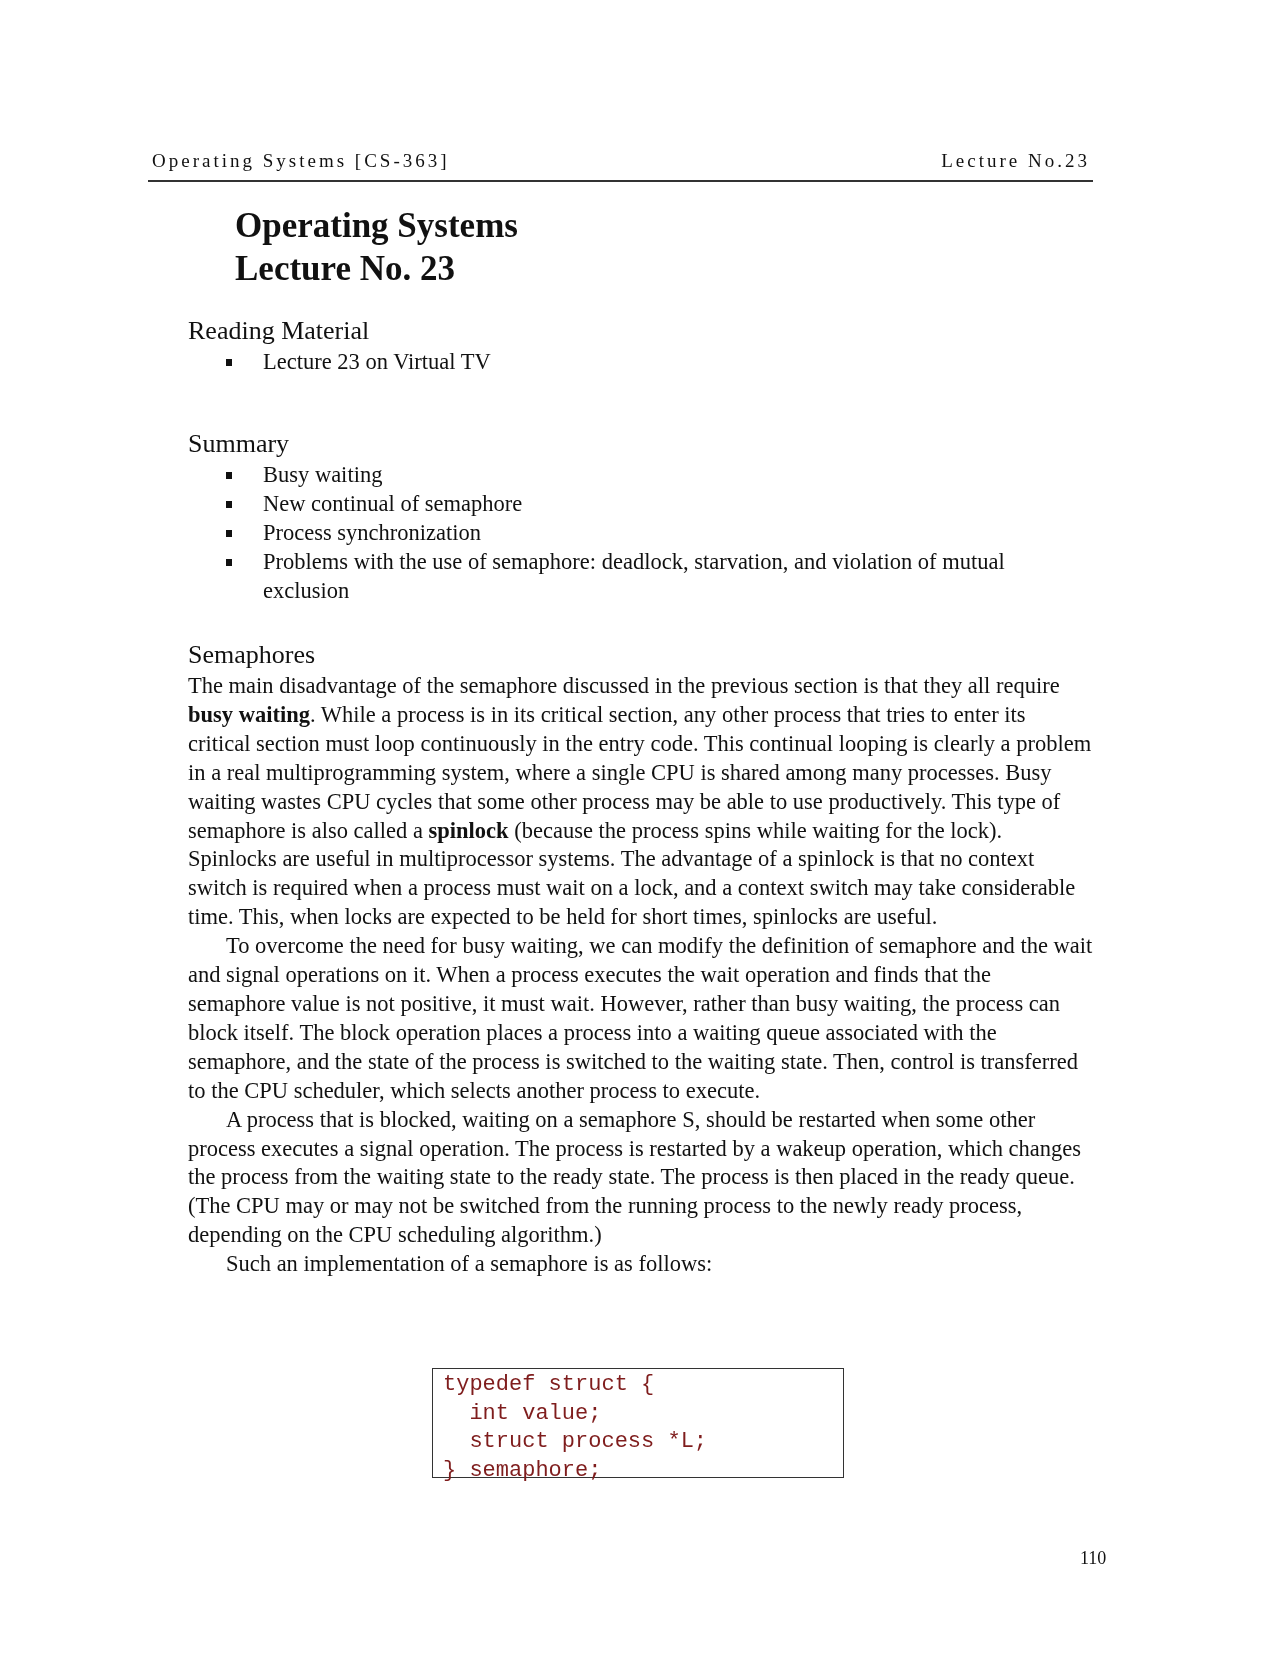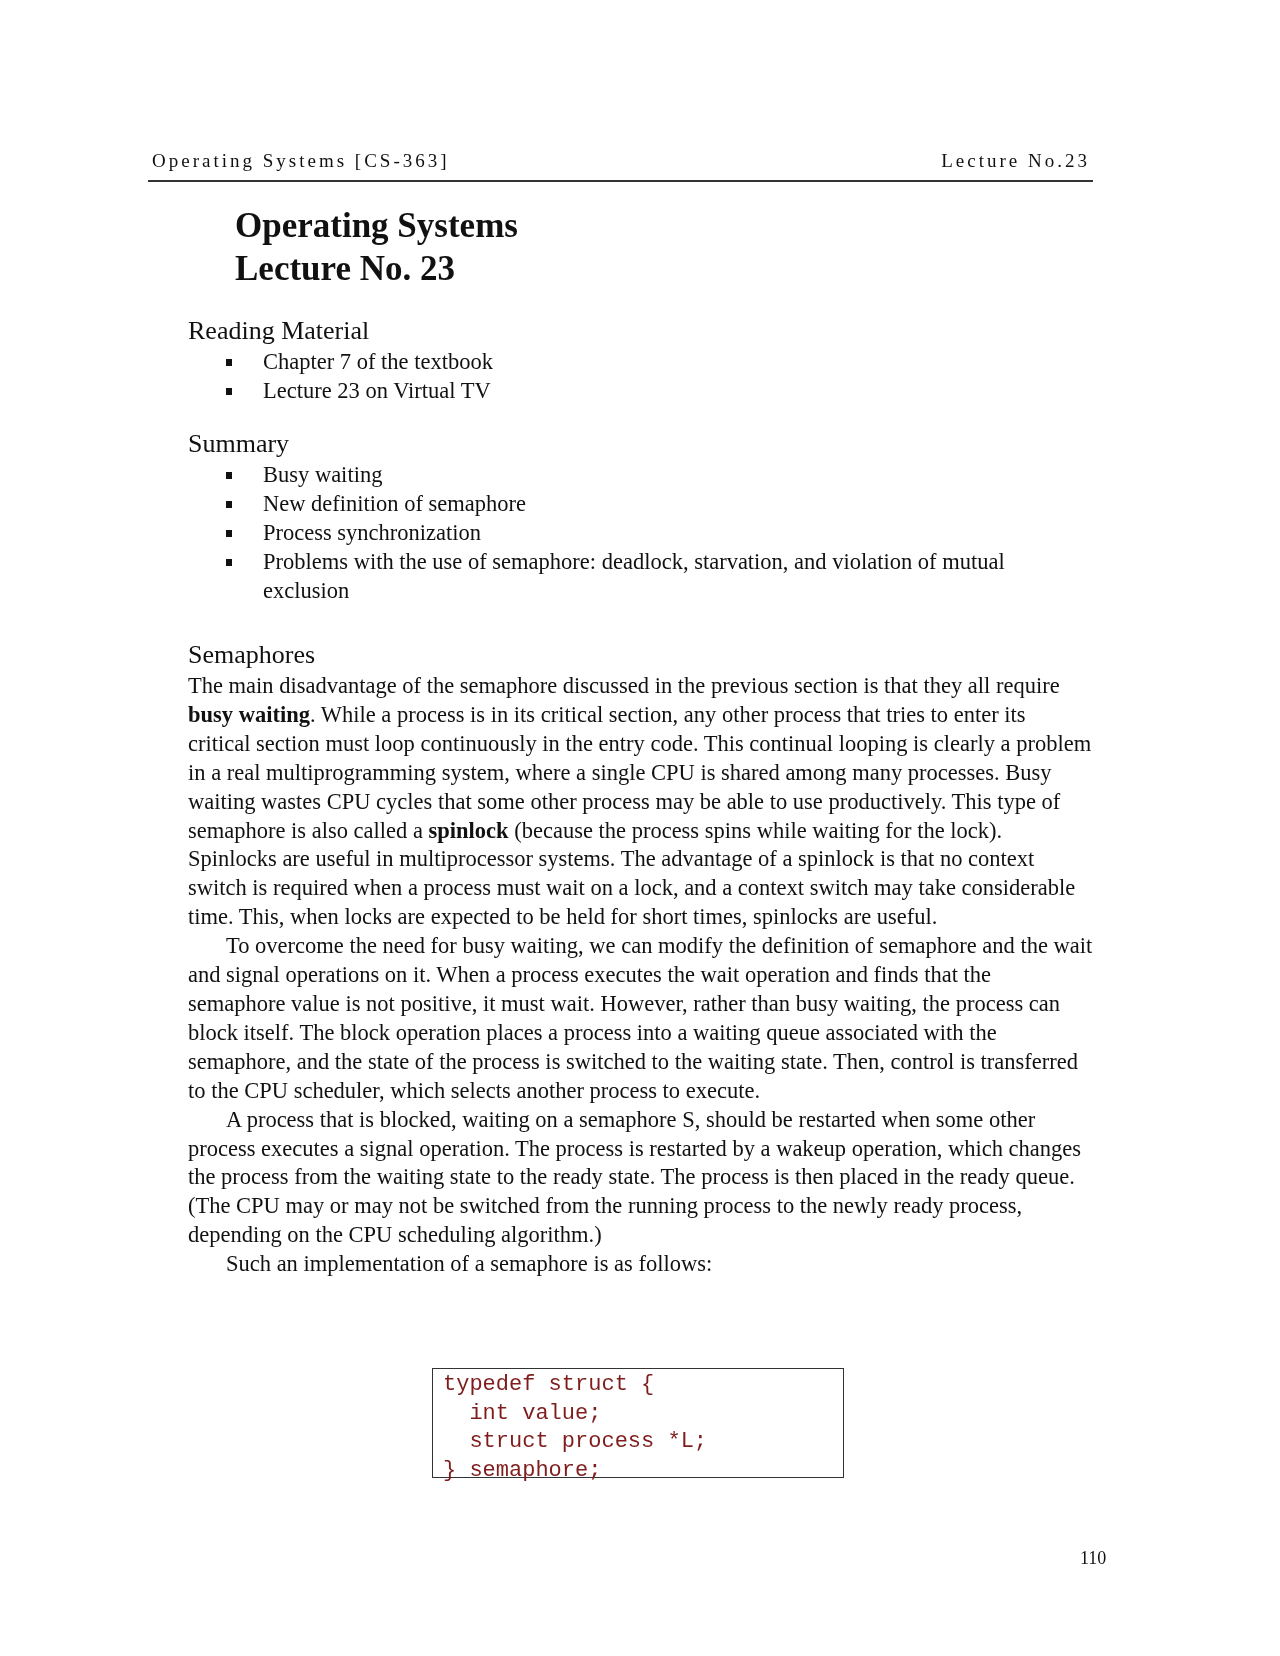--- a/index.html
+++ b/index.html
@@ -26,28 +26,27 @@
 </div>
 <div class="hdr-rule"></div>
 
 <div class="title">
   <div>Operating Systems</div>
   <div>Lecture No. 23</div>
 </div>
 
 <div class="sec" style="top:316px">Reading Material</div>
 <ul class="blist" style="top:347px">
-  <li>Chapter 7 of the textbook</li>
   <li>Lecture 23 on Virtual TV</li>
 </ul>
 
 <div class="sec" style="top:429px">Summary</div>
 <ul class="blist" style="top:460px">
   <li>Busy waiting</li>
-  <li>New definition of semaphore</li>
+  <li>New continual of semaphore</li>
   <li>Process synchronization</li>
   <li>Problems with the use of semaphore: deadlock, starvation, and violation of mutual exclusion</li>
 </ul>
 
 <div class="sec" style="top:640px">Semaphores</div>
 <div class="body">
   <p><span>The main disadvantage of the semaphore discussed in the previous section is that they all require </span><b>busy waiting</b><span>. While a process is in its critical section, any other process that tries to enter its critical section must loop continuously in the entry code. This continual looping is clearly a problem in a real multiprogramming system, where a single CPU is shared among many processes. Busy waiting wastes CPU cycles that some other process may be able to use productively. This type of semaphore is also called a </span><b>spinlock</b><span> (because the process spins while waiting for the lock). Spinlocks are useful in multiprocessor systems. The advantage of a spinlock is that no context switch is required when a process must wait on a lock, and a context switch may take considerable time. This, when locks are expected to be held for short times, spinlocks are useful.</span></p>
   <p class="ind">To overcome the need for busy waiting, we can modify the definition of semaphore and the wait and signal operations on it. When a process executes the wait operation and finds that the semaphore value is not positive, it must wait. However, rather than busy waiting, the process can block itself. The block operation places a process into a waiting queue associated with the semaphore, and the state of the process is switched to the waiting state. Then, control is transferred to the CPU scheduler, which selects another process to execute.</p>
   <p class="ind">A process that is blocked, waiting on a semaphore S, should be restarted when some other process executes a signal operation. The process is restarted by a wakeup operation, which changes the process from the waiting state to the ready state. The process is then placed in the ready queue. (The CPU may or may not be switched from the running process to the newly ready process, depending on the CPU scheduling algorithm.)</p>
   <p class="ind">Such an implementation of a semaphore is as follows:</p>

